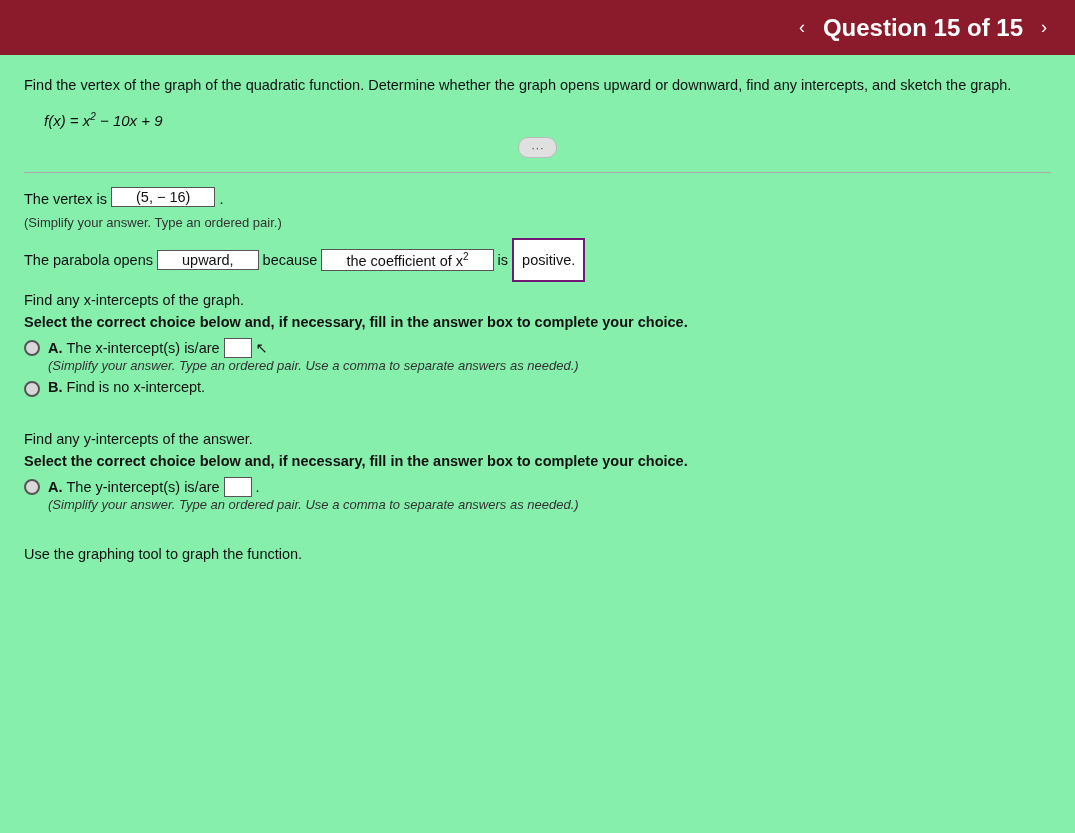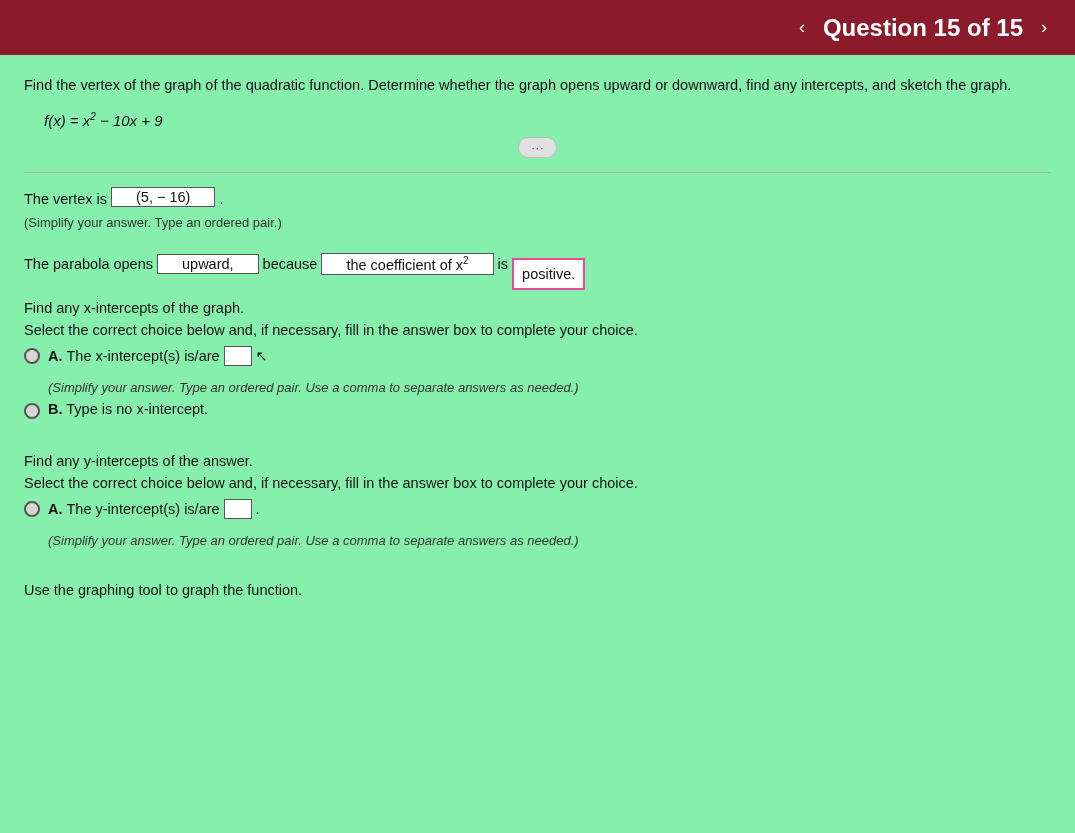--- a/index.html
+++ b/index.html
@@ -80,27 +80,26 @@
     }
     .inline-box {
       border: 1px solid #555;
       background: #fff;
       padding: 1px 24px;
       min-width: 40px;
       display: inline-block;
       font-size: 14.5px;
     }
     .inline-box-blue {
-      border: 2px solid #ec4899;
+      border: 2px solid #701a75;
       background: #fff;
-      padding: 6px 8px;
+      padding: 12px 8px;
       min-width: 40px;
       display: inline-block;
       font-size: 14.5px;
-      margin-top: 20px;
     }
     .simplify-note {
       font-size: 13px;
       color: #333;
       margin: 2px 0 4px 0;
     }
     .parabola-line {
       font-size: 14.5px;
       color: #111;
       margin: 8px 0;
@@ -111,20 +110,21 @@
     }
     .section-label {
       font-size: 14.5px;
       color: #111;
       margin: 10px 0 6px 0;
     }
     .select-note {
       font-size: 14.5px;
       color: #111;
       margin: 4px 0 8px 0;
+      font-weight: bold;
     }
     .choice-row {
       display: flex;
       align-items: flex-start;
       gap: 8px;
       margin: 6px 0;
     }
     .radio-circle {
       width: 16px;
       height: 16px;
@@ -139,21 +139,21 @@
     .choice-content {
       font-size: 14.5px;
       color: #111;
     }
     .choice-letter {
       font-weight: bold;
     }
     .choice-sub {
       font-size: 13px;
       color: #333;
-      margin-top: 14px;
+      margin-top: 0;
       margin-left: 0;
       font-style: italic;
       text-align: right;
     }
     .small-input {
       border: 1px solid #555;
       background: #fff;
       width: 28px;
       height: 20px;
       display: inline-block;
@@ -229,21 +229,21 @@
       </div>
       <div class="choice-sub">(Simplify your answer. Type an ordered pair. Use a comma to separate answers as needed.)</div>
     </div>
   </div>
 
   
   <div class="choice-row">
     <div class="radio-circle"></div>
     <div class="choice-content">
       <span class="choice-letter">B.</span>
-      <span>Type is no x-intercept.</span>
+      <span>Find is no x-intercept.</span>
     </div>
   </div>
 
   <br>
 
   
   <p class="section-label">Find any y-intercepts of the answer.</p>
   <p class="select-note">Select the correct choice below and, if necessary, fill in the answer box to complete your choice.</p>
 
   

